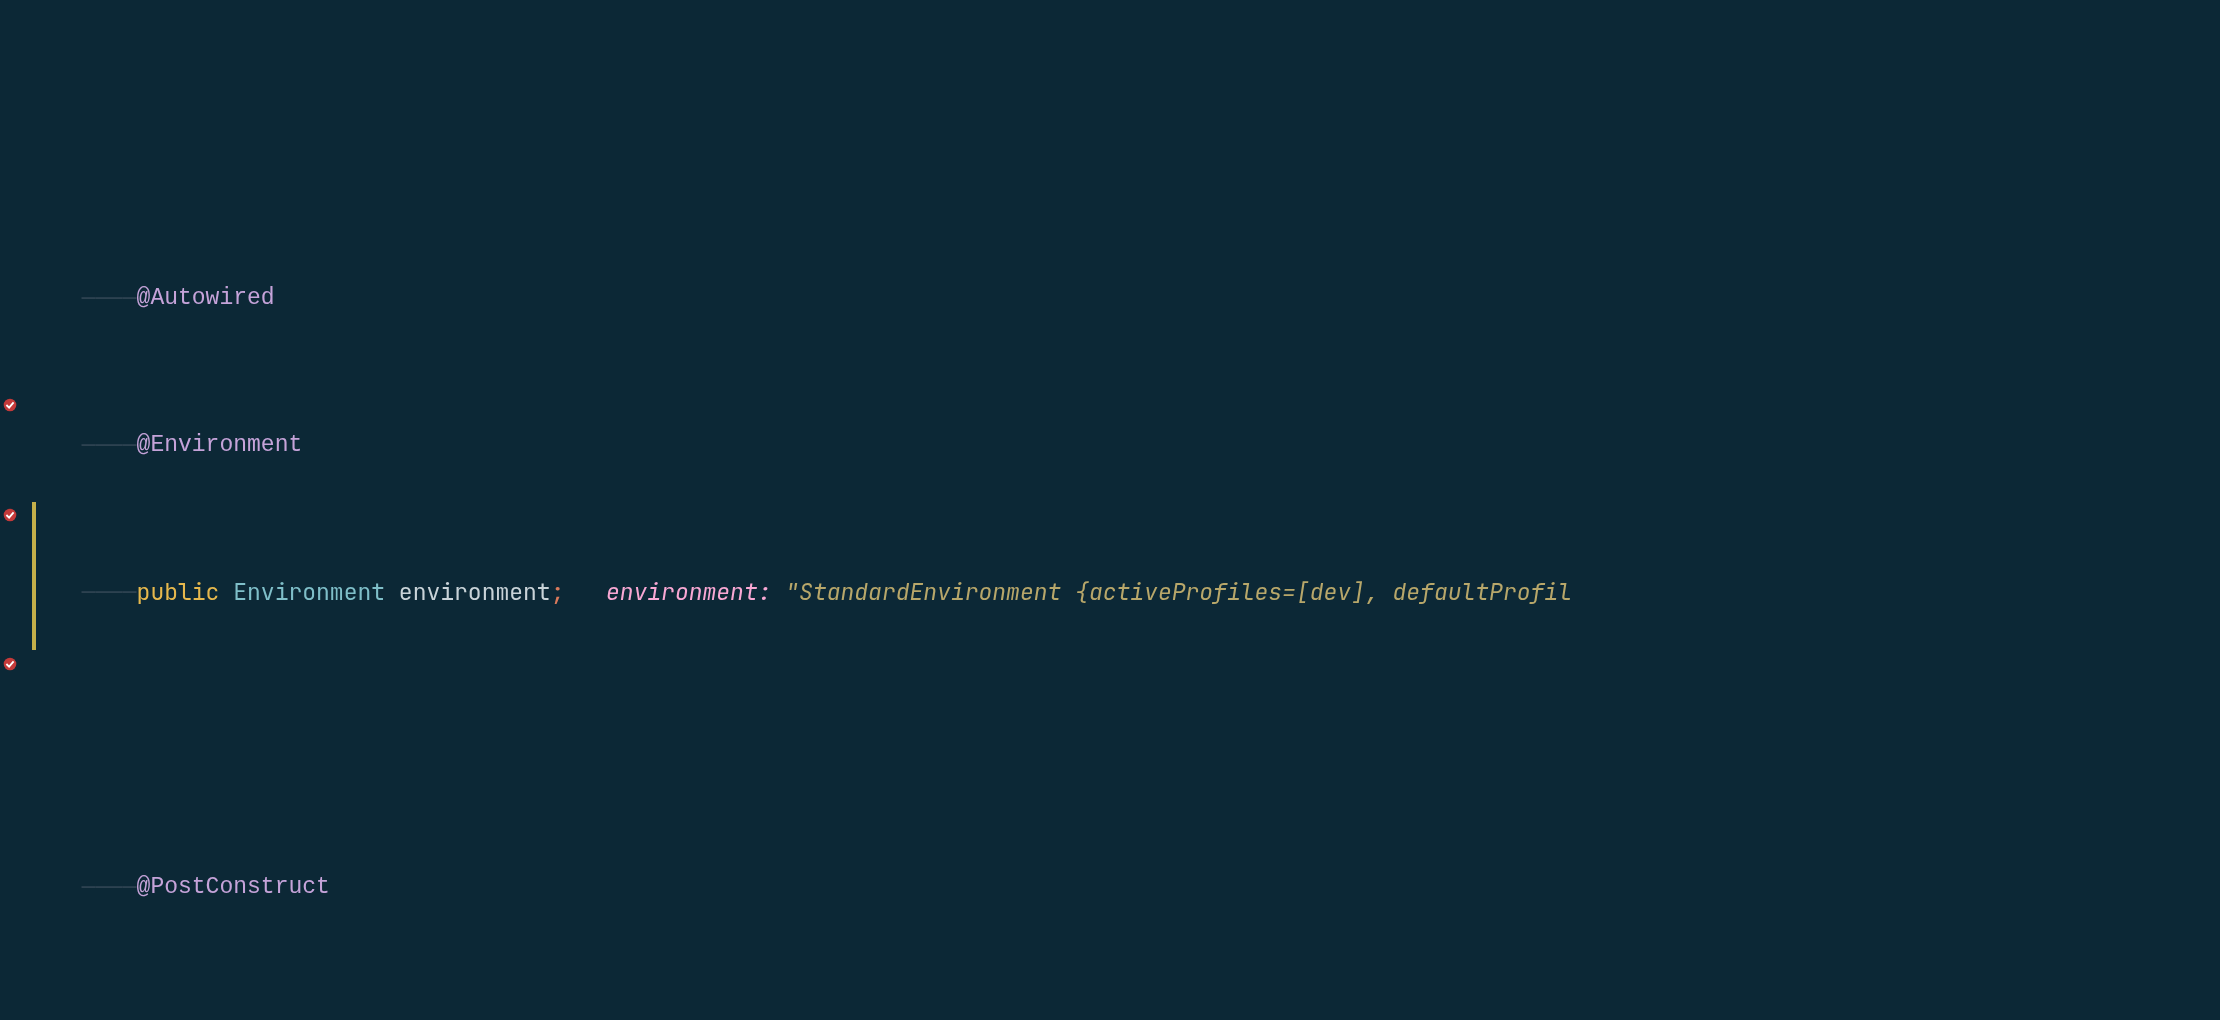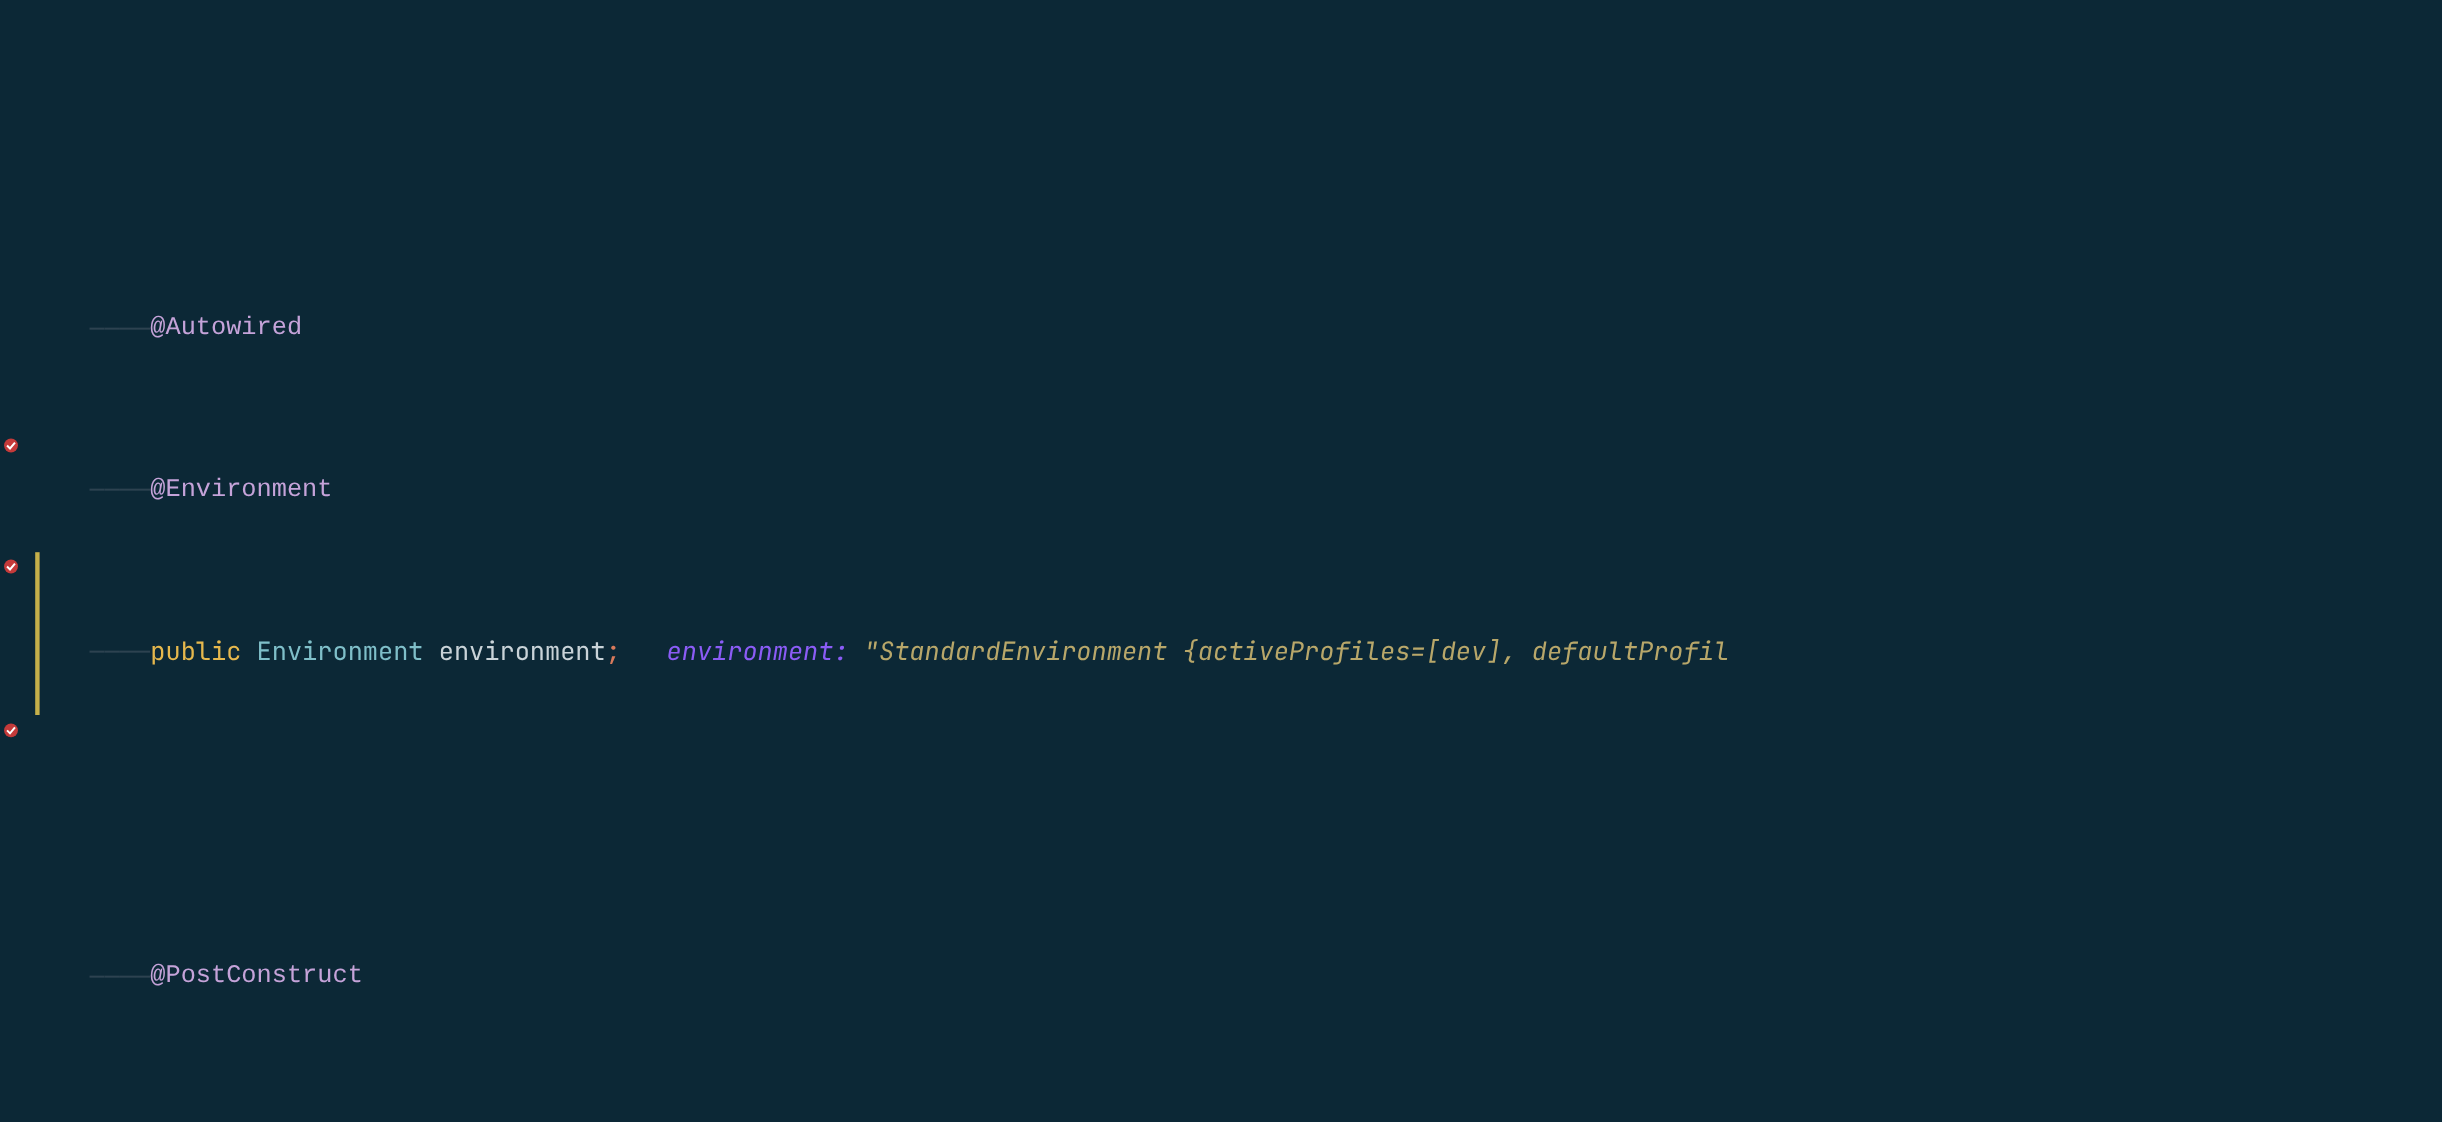--- a/index.html
+++ b/index.html
@@ -49,21 +49,21 @@
 
   
   .anno   { color: #c5a3d9; font-family: Liberation Mono, monospace; }          
   .kw     { color: #e6b84d; }          
   .type   { color: #7fbfc9; }          
   .ident  { color: #c9d3d8; }          
   .method { color: #d9a05c; font-style: italic; }
   .paren-y{ color: #e6b84d; }
   .brace  { color: #d97a5c; }          
   .semi   { color: #d97a5c; }
-  .hint   { color: #8b5cf6; font-style: italic; }
+  .hint   { color: #f9a8d4; font-style: italic; }
   .hintval{ color: #b8a76a; font-style: italic; }
   .change-bar {
     position:absolute;
     left:36px;
     width:4px;
     background:#c5b04a;
   }
 </style>
 </head>
 <body>

